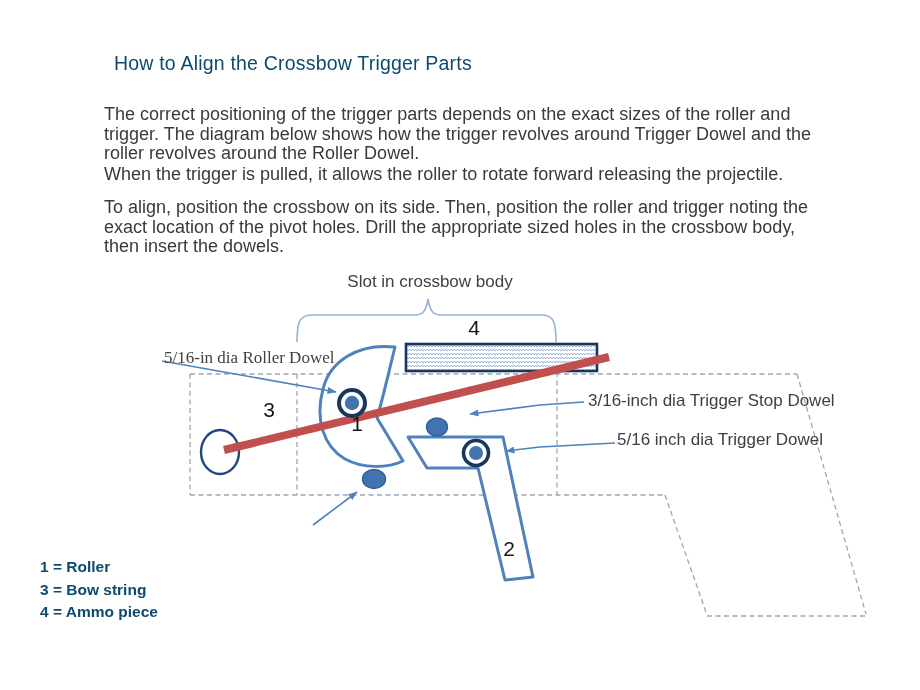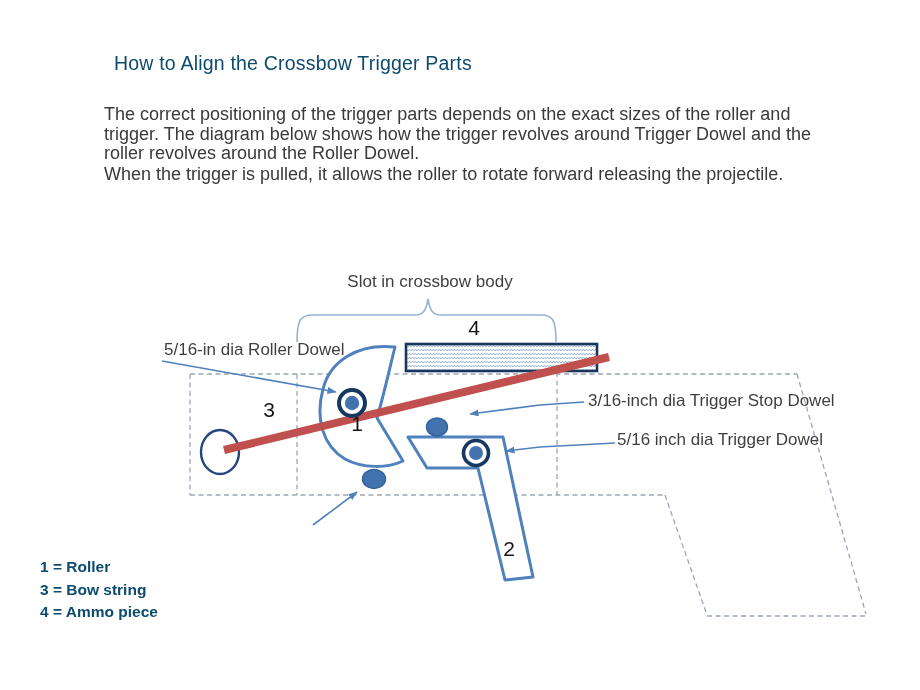--- a/index.html
+++ b/index.html
@@ -6,21 +6,21 @@
   .slide{position:relative;width:920px;height:690px;background:#fff;overflow:hidden;
          font-family:"Liberation Sans",sans-serif;}
   .abs{position:absolute;}
   #title{left:114px;top:52px;font-size:19.5px;color:#0c4a6e;letter-spacing:.2px;}
   .para{left:104px;width:716px;font-size:18px;line-height:19.5px;color:#3a3a3a;}
   #para-1{top:105px;}
   #para-2{top:165px;}
   #para-3{top:198px;}
   .dlabel{font-size:17px;color:#3f3f3f;white-space:nowrap;}
   #slot-label{left:340px;top:272px;width:180px;text-align:center;}
-  #roller-dowel-label{left:164px;top:340px;}
+  #roller-dowel-label{left:164px;top:348px;font-family:Liberation Serif, serif;}
   #trigger-stop-label{left:588px;top:391px;}
   #trigger-dowel-label{left:617px;top:430px;}
   #roller-stop-label{left:182px;top:519px;}
   .pnum{font-size:21px;color:#141414;width:28px;text-align:center;}
   #num-1{left:343px;top:412px;}
   #num-2{left:495px;top:537px;}
   #num-3{left:255px;top:398px;}
   #num-4{left:460px;top:316px;}
   #legend{left:40px;top:556px;}
   .legend-item{font-size:15.5px;font-weight:bold;color:#0c4a6e;line-height:22.5px;}
@@ -78,20 +78,21 @@
       <path d="M584,402 L540,405 L470,414" marker-end="url(#arw)"></path>
       <path d="M615,443 L540,447 L506,451" marker-end="url(#arw)"></path>
       <path d="M313,525 L357,492" marker-end="url(#arw)"></path>
     </g>
   </svg>
 
   <div class="abs" id="title">How to Align the Crossbow Trigger Parts</div>
 
   <div class="abs para" id="para-1">The correct positioning of the trigger parts depends on the exact sizes of the roller and trigger. The diagram below shows how the trigger revolves around Trigger Dowel and the roller revolves around the Roller Dowel.</div>
   <div class="abs para" id="para-2">When the trigger is pulled, it allows the roller to rotate forward releasing the projectile.</div>
+  <div class="abs para" id="para-3">To align, position the crossbow on its side. Then, position the roller and trigger noting the exact location of the pivot holes. Drill the appropriate sized holes in the crossbow body, then insert the dowels.</div>
 
   <div class="abs dlabel" id="slot-label">Slot in crossbow body</div>
   <div class="abs dlabel" id="roller-dowel-label">5/16-in dia Roller Dowel</div>
   <div class="abs dlabel" id="trigger-stop-label">3/16-inch dia Trigger Stop Dowel</div>
   <div class="abs dlabel" id="trigger-dowel-label">5/16 inch dia Trigger Dowel</div>
 
   <div class="abs pnum" id="num-1">1</div>
   <div class="abs pnum" id="num-2">2</div>
   <div class="abs pnum" id="num-3">3</div>
   <div class="abs pnum" id="num-4">4</div>

